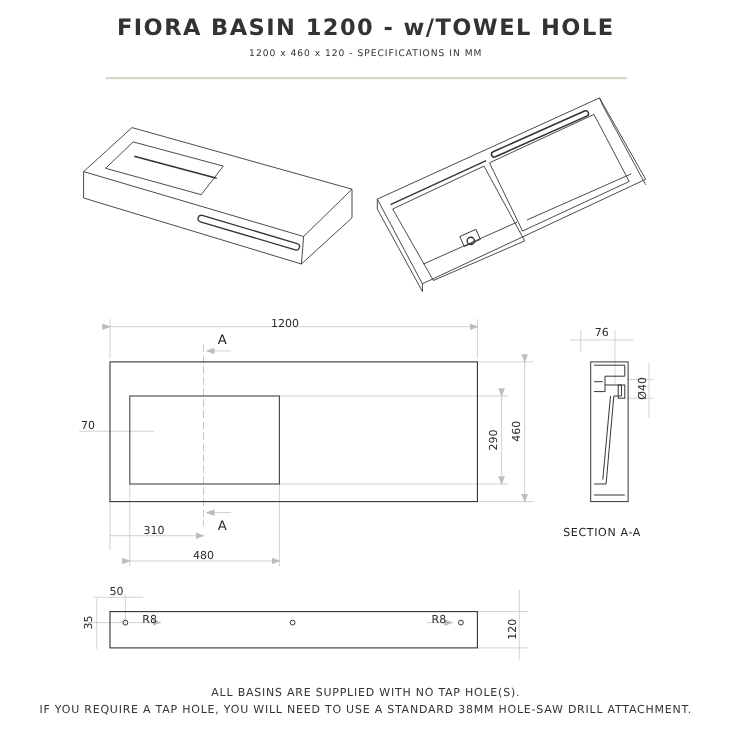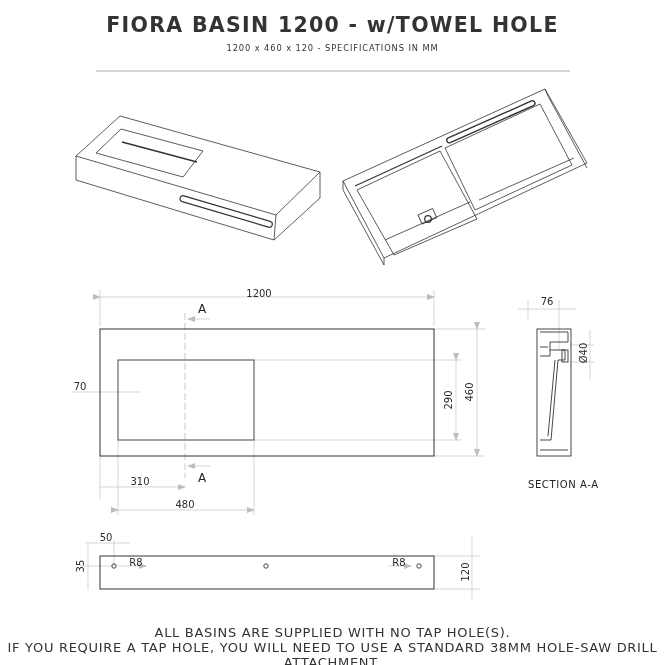--- a/index.html
+++ b/index.html
@@ -3,21 +3,21 @@
 <meta charset="utf-8">
 <style>
   html, body { margin:0; padding:0; background:#ffffff; }
   body { width:665px; height:665px; position:relative; overflow:hidden; font-family:"DejaVu Sans", sans-serif; color:#2b2b2b; }
   .title { position:absolute; left:0; right:0; top:13px; text-align:center; font-family:"DejaVu Sans", sans-serif; font-weight:700; font-size:20.5px; letter-spacing:1.3px; color:#333; }
   .subtitle { position:absolute; left:0; right:0; top:43px; text-align:center; font-size:8.3px; letter-spacing:0.9px; color:#333; }
   .rule { position:absolute; left:96px; width:474px; top:70px; height:2px; background:#d9d4cc; }
   svg.drawing { position:absolute; left:0; top:0; }
   .dim { font-family:"DejaVu Sans", sans-serif; font-size:10px; fill:#2b2b2b; }
   .secmark { font-family:"DejaVu Sans", sans-serif; font-size:12px; fill:#222; }
-  .note { position:absolute; left:0; right:0; text-align:center; font-size:13px; letter-spacing:0.7px; color:#333; }
+  .note { position:absolute; left:0; right:0; text-align:center; font-size:10px; letter-spacing:0.7px; color:#333; }
 </style>
 </head>
 <body>
 
 <div class="title">FIORA BASIN 1200 - w/TOWEL HOLE</div>
 <div class="subtitle">1200 x 460 x 120 -  SPECIFICATIONS IN MM</div>
 <div class="rule"></div>
 
 <svg class="drawing" width="665" height="665" viewBox="0 0 665 665">
   <defs>
@@ -127,16 +127,16 @@
     <circle cx="266" cy="566" r="2.2" fill="none" stroke="#333" stroke-width="0.9"></circle>
     <circle cx="419" cy="566" r="2.2" fill="none" stroke="#333" stroke-width="0.9"></circle>
     <text class="dim" x="106" y="541" text-anchor="middle">50</text>
     <text class="dim" x="84" y="566" text-anchor="middle" transform="rotate(-90 84 566)">35</text>
     <text class="dim" x="136" y="566" text-anchor="middle">R8</text>
     <text class="dim" x="399" y="566" text-anchor="middle">R8</text>
     <text class="dim" x="469" y="572" text-anchor="middle" transform="rotate(-90 469 572)">120</text>
   </g>
 </svg>
 
-<div style="position:absolute; left:528px; top:479px; font-size:10px; letter-spacing:0.6px; color:#222;">SECTION A-A</div>
+<div style="position:absolute; left:512px; top:479px; font-size:10px; letter-spacing:0.6px; color:#222;">SECTION A-A</div>
 
 <div class="note" style="top:625px;">ALL BASINS ARE SUPPLIED WITH NO TAP HOLE(S).</div>
 <div class="note" style="top:640px;">IF YOU REQUIRE A TAP HOLE, YOU WILL NEED TO USE A STANDARD 38MM HOLE-SAW DRILL ATTACHMENT.</div>
 
 </body></html>

